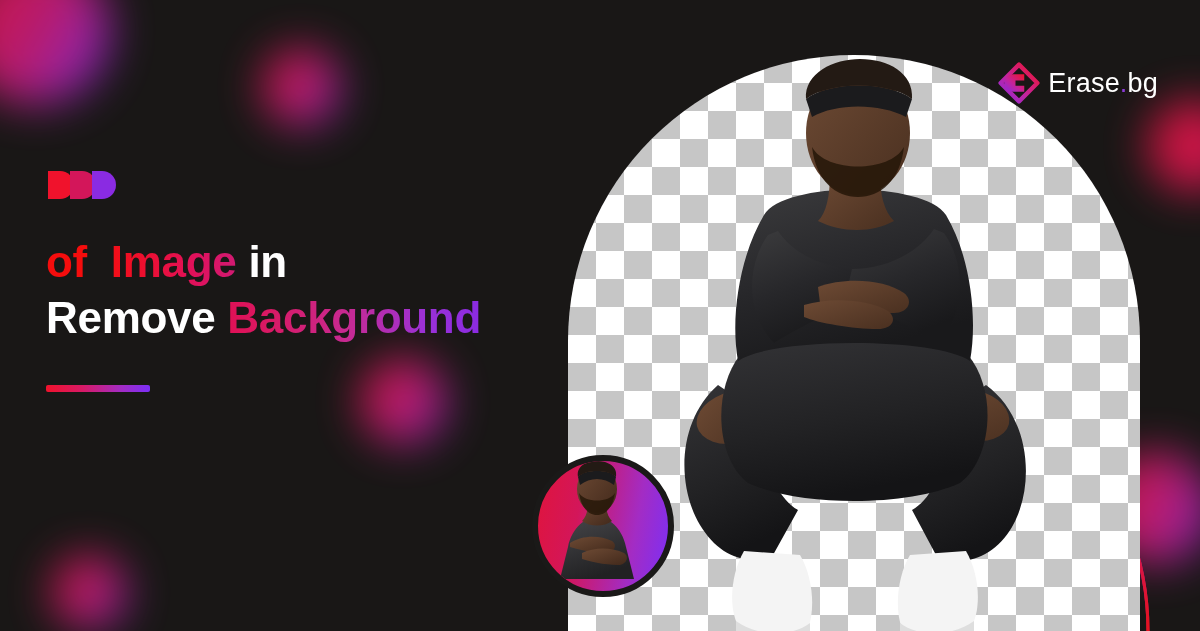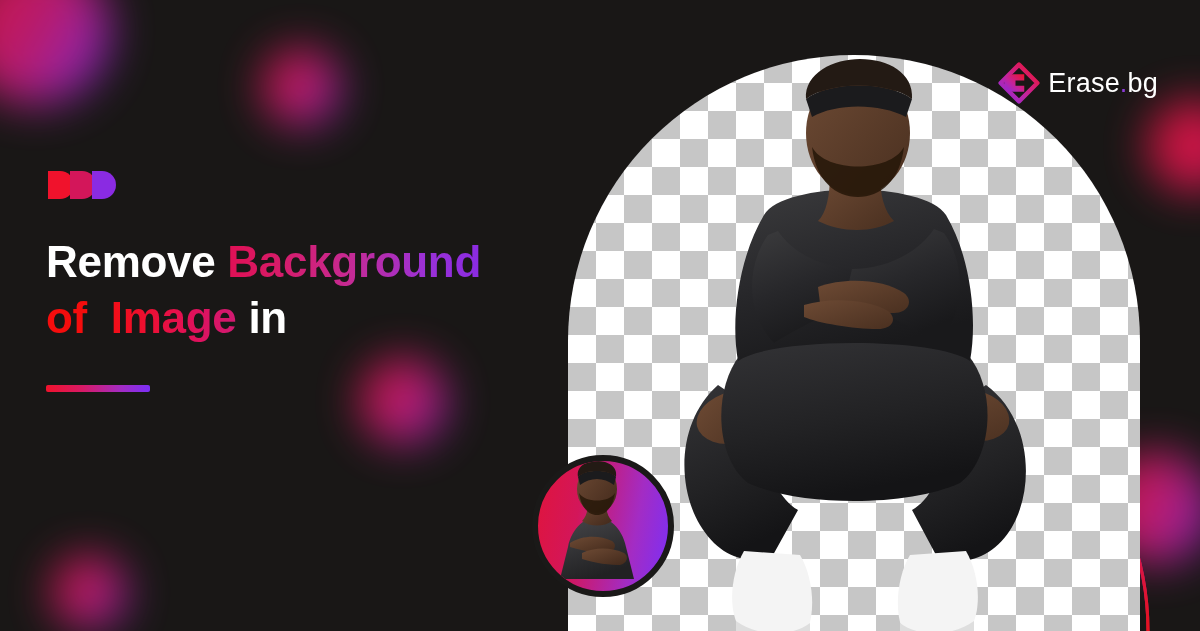--- a/index.html
+++ b/index.html
@@ -259,22 +259,22 @@
 
     <div class="glyph-row">
       <svg width="70" height="32" viewBox="0 0 70 32">
         <path d="M2,2 L14,2 A14,14 0 0 1 14,30 L2,30 Z" fill="#f0122c"></path>
         <path d="M24,2 L36,2 A14,14 0 0 1 36,30 L24,30 Z" fill="#d3165a"></path>
         <path d="M46,2 L56,2 A14,14 0 0 1 56,30 L46,30 Z" fill="#8a2be2"></path>
       </svg>
     </div>
 
     <h1 class="headline">
+      <span class="ln"><span class="solid-red">of </span><span class="grad-img"> Image</span><span class="white"> in</span></span>
       <span class="ln"><span class="white">Remove </span><span class="grad-bg">Background</span></span>
-      <span class="ln"><span class="solid-red">of </span><span class="grad-img"> Image</span><span class="white"> in</span></span>
     </h1>
 
     <div class="rule"></div>
   </div>
 
   <div class="brand" style="right:42px;top:62px;">
     <svg class="brand-mark" viewBox="0 0 48 48">
       <defs>
         <linearGradient id="lg" x1="0" y1="1" x2="1" y2="0">
           <stop offset="0%" stop-color="#8a2be2"></stop>

